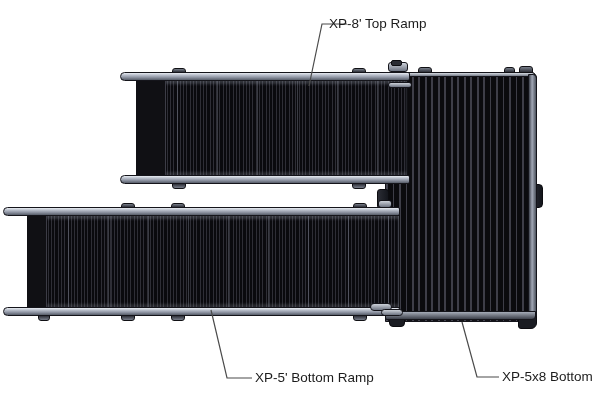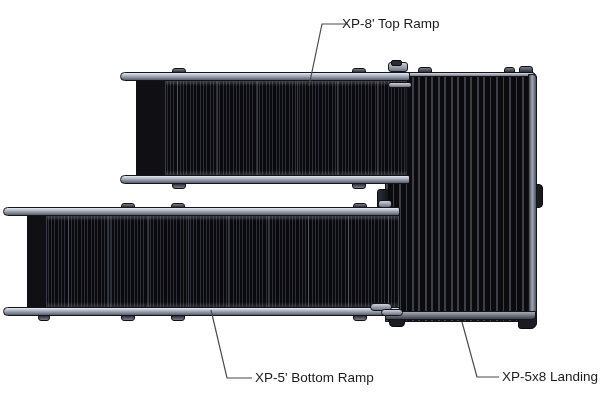--- a/index.html
+++ b/index.html
@@ -131,17 +131,17 @@
     <div class="hinge" style="left:370px; top:303px; width:22px; height:8px; border-radius:4px;"></div>
     <div class="hinge" style="left:381px; top:309px; width:22px; height:7px; border-radius:4px;"></div>
   </div>
 
   <svg class="leaders" width="600" height="408" viewBox="0 0 600 408">
     <polyline points="309,86 322,24 347,24"></polyline>
     <polyline points="211,310 227,378 252,378"></polyline>
     <polyline points="462,322 477,377 499,377"></polyline>
   </svg>
 
-  <div class="part-label" style="left:342px; top:16px;">XP-8' Top Ramp</div>
+  <div class="part-label" style="left:329px; top:16px;">XP-8' Top Ramp</div>
   <div class="part-label" style="left:255px; top:370px;">XP-5' Bottom Ramp</div>
-  <div class="part-label" style="left:502px; top:369px;">XP-5x8 Landing</div>
+  <div class="part-label" style="left:502px; top:369px;">XP-5x8 Bottom</div>
 
 </div>
 
 </body></html>

